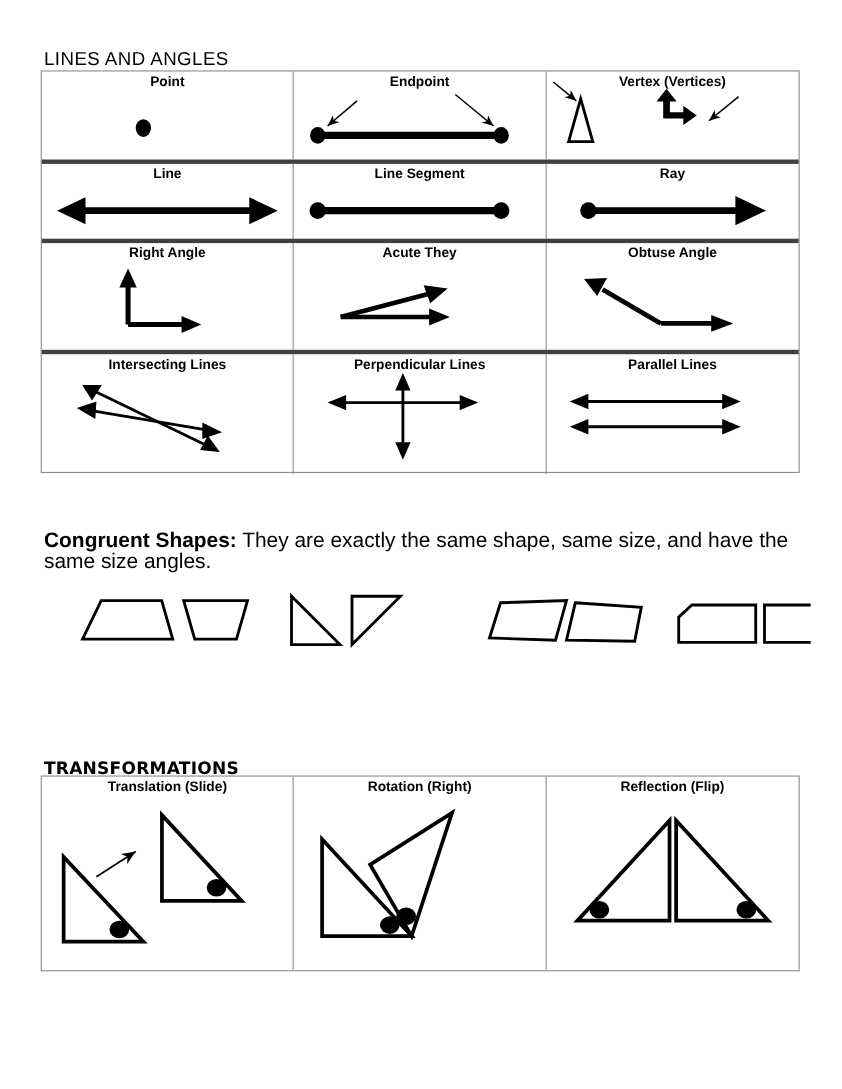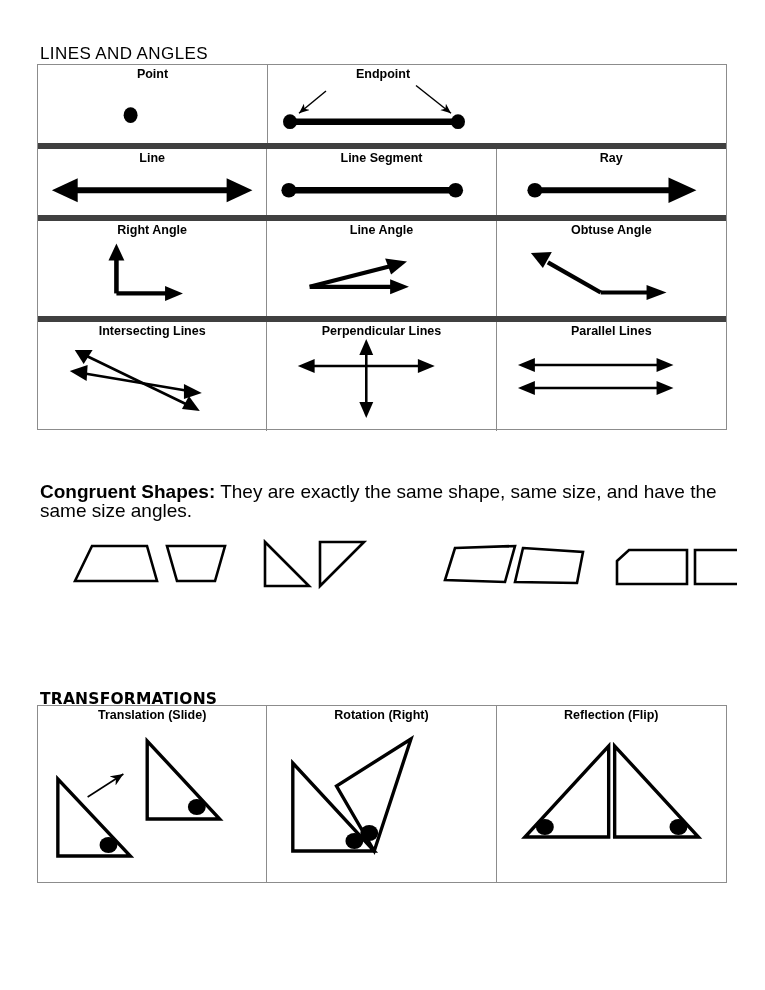--- a/index.html
+++ b/index.html
@@ -32,21 +32,21 @@
   .grid{
     position:absolute;
     border:1px solid #8c8c8c;
     box-sizing:border-box;
     display:flex;
     flex-direction:column;
   }
   .grid-row{
     display:flex;
     flex:0 0 auto;
-    border-bottom:6px solid #404040;
+    border-bottom:4px solid #404040;
     box-sizing:border-box;
   }
   .grid-row:last-child{border-bottom:none;}
   .cell{
     position:relative;
     box-sizing:border-box;
     border-right:1px solid #8c8c8c;
     overflow:hidden;
   }
   .cell:last-child{border-right:none;}
@@ -109,20 +109,36 @@
             </defs>
             <line x1="22" y1="61" x2="190" y2="61" stroke="#000" stroke-width="7"></line>
             <ellipse cx="22" cy="61" rx="7" ry="8" fill="#000"></ellipse>
             <ellipse cx="190" cy="61" rx="7" ry="8" fill="#000"></ellipse>
             <line x1="58" y1="28" x2="31" y2="52" stroke="#000" stroke-width="1.4" marker-end="url(#thinArrow)"></line>
             <line x1="148" y1="22" x2="183" y2="52" stroke="#000" stroke-width="1.4" marker-end="url(#thinArrow)"></line>
           </svg>
         </div>
       </div>
 
+      <div class="cell" style="width:230px;">
+        <div class="cell-label">Vertex (Vertices)</div>
+        <div class="cell-art">
+          <svg viewBox="0 0 230 84" preserveAspectRatio="none">
+            <defs>
+              <marker id="thinArrow2" markerWidth="9" markerHeight="9" refX="7.5" refY="3.2" orient="auto">
+                <path d="M0,0 L7.5,3.2 L0,6.4 L2.2,3.2 z" fill="#000"></path>
+              </marker>
+            </defs>
+            <polygon points="31,26 42,67 20,67" fill="none" stroke="#000" stroke-width="2.6"></polygon>
+            <line x1="6" y1="10" x2="27" y2="28" stroke="#000" stroke-width="1.4" marker-end="url(#thinArrow2)"></line>
+            <path d="M104,33 L113,21 L122,33 L116,33 L116,43 L128,43 L128,37 L140,46 L128,55 L128,49 L110,49 L110,33 z" fill="#000" transform="translate(-6,-5) scale(1.02)"></path>
+            <line x1="175" y1="24" x2="148" y2="47" stroke="#000" stroke-width="1.4" marker-end="url(#thinArrow2)"></line>
+          </svg>
+        </div>
+      </div>
     </div>
 
     <div class="grid-row" style="height:72px;">
 
       <div class="cell" style="width:230px;">
         <div class="cell-label">Line</div>
         <div class="cell-art">
           <svg viewBox="0 0 230 72" preserveAspectRatio="none">
             <line x1="34" y1="45" x2="196" y2="45" stroke="#000" stroke-width="6.5"></line>
             <polygon points="14,45 40,32 40,58" fill="#000"></polygon>
@@ -162,21 +178,21 @@
           <svg viewBox="0 0 230 101" preserveAspectRatio="none">
             <line x1="79" y1="77" x2="79" y2="38" stroke="#000" stroke-width="4.6"></line>
             <polygon points="79,24 71,42 87,42" fill="#000"></polygon>
             <line x1="79" y1="77" x2="130" y2="77" stroke="#000" stroke-width="4.6"></line>
             <polygon points="146,77 128,69 128,85" fill="#000"></polygon>
           </svg>
         </div>
       </div>
 
       <div class="cell" style="width:230px;">
-        <div class="cell-label">Line Angle</div>
+        <div class="cell-label">Acute They</div>
         <div class="cell-art">
           <svg viewBox="0 0 230 101" preserveAspectRatio="none">
             <line x1="43" y1="70" x2="124" y2="48" stroke="#000" stroke-width="4.4"></line>
             <polygon points="141,43 119,40 125,57" fill="#000"></polygon>
             <line x1="43" y1="70" x2="126" y2="70" stroke="#000" stroke-width="4.4"></line>
             <polygon points="143,70 124,62 124,78" fill="#000"></polygon>
           </svg>
         </div>
       </div>
 

